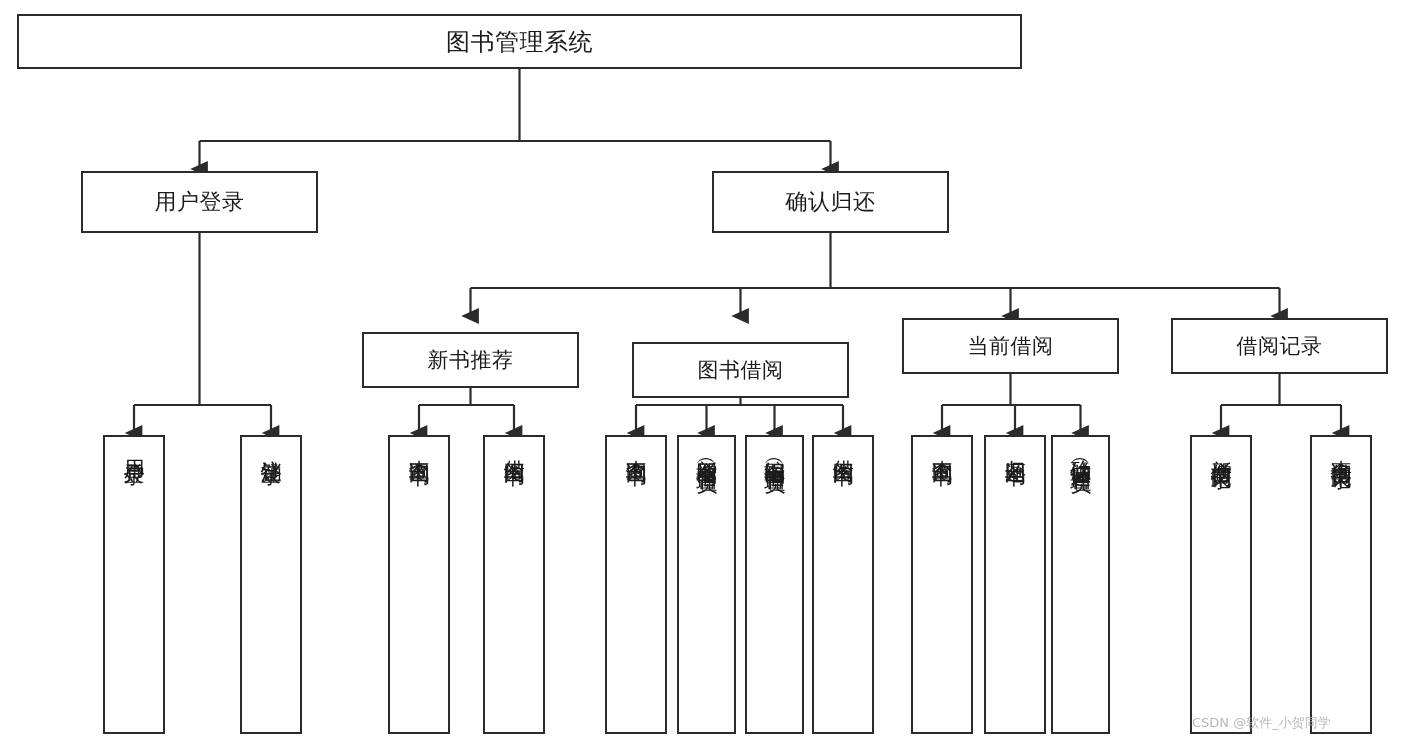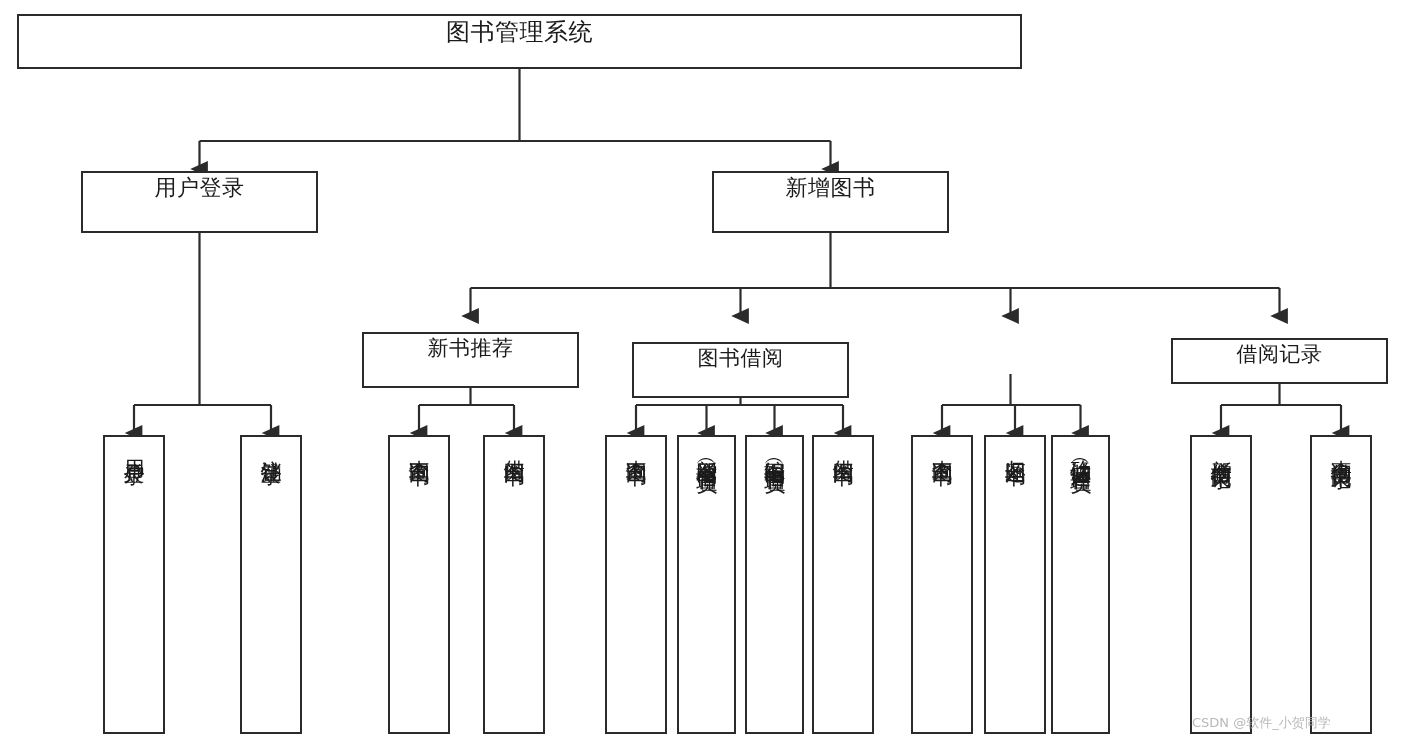--- a/index.html
+++ b/index.html
@@ -25,20 +25,21 @@
     width: 1405px;
     height: 747px;
     pointer-events: none;
   }
   .node {
     position: absolute;
     box-sizing: border-box;
     background: #ffffff;
     border: 2.2px solid #2b2b2b;
     display: flex;
+    align-items: center;
     justify-content: center;
     color: #1b1b1b;
     z-index: 2;
   }
   .node-label {
     display: block;
     text-align: center;
     letter-spacing: 0.5px;
     white-space: nowrap;
   }
@@ -119,30 +120,33 @@
   </svg>
 
   <div class="node level-0" style="left: 17px; top: 14px; width: 1005px; height: 55px;">
     <span class="node-label">图书管理系统</span>
   </div>
 
   <div class="node level-1" style="left: 81px; top: 171px; width: 237px; height: 62px;">
     <span class="node-label">用户登录</span>
   </div>
   <div class="node level-1" style="left: 712px; top: 171px; width: 237px; height: 62px;">
-    <span class="node-label">新增图书</span>
+    <span class="node-label">确认归还</span>
   </div>
 
   <div class="node level-2" style="left: 362px; top: 318px; width: 217px; height: 56px; margin-top: 14px;">
     <span class="node-label">新书推荐</span>
   </div>
   <div class="node level-2" style="left: 632px; top: 318px; width: 217px; height: 56px; margin-top: 24px;">
     <span class="node-label">图书借阅</span>
   </div>
-  <div class="node level-2" style="left: 1171px; top: 318px; width: 217px; height: 46px; margin-top: 20px;">
+  <div class="node level-2" style="left: 902px; top: 318px; width: 217px; height: 56px;">
+    <span class="node-label">当前借阅</span>
+  </div>
+  <div class="node level-2" style="left: 1171px; top: 318px; width: 217px; height: 56px;">
     <span class="node-label">借阅记录</span>
   </div>
 
   <div class="node leaf" style="left: 103px; top: 435px; width: 62px; height: 299px;">
     <span class="node-label">用户登录</span>
   </div>
   <div class="node leaf" style="left: 240px; top: 435px; width: 62px; height: 299px;">
     <span class="node-label">注销登录</span>
   </div>
 

